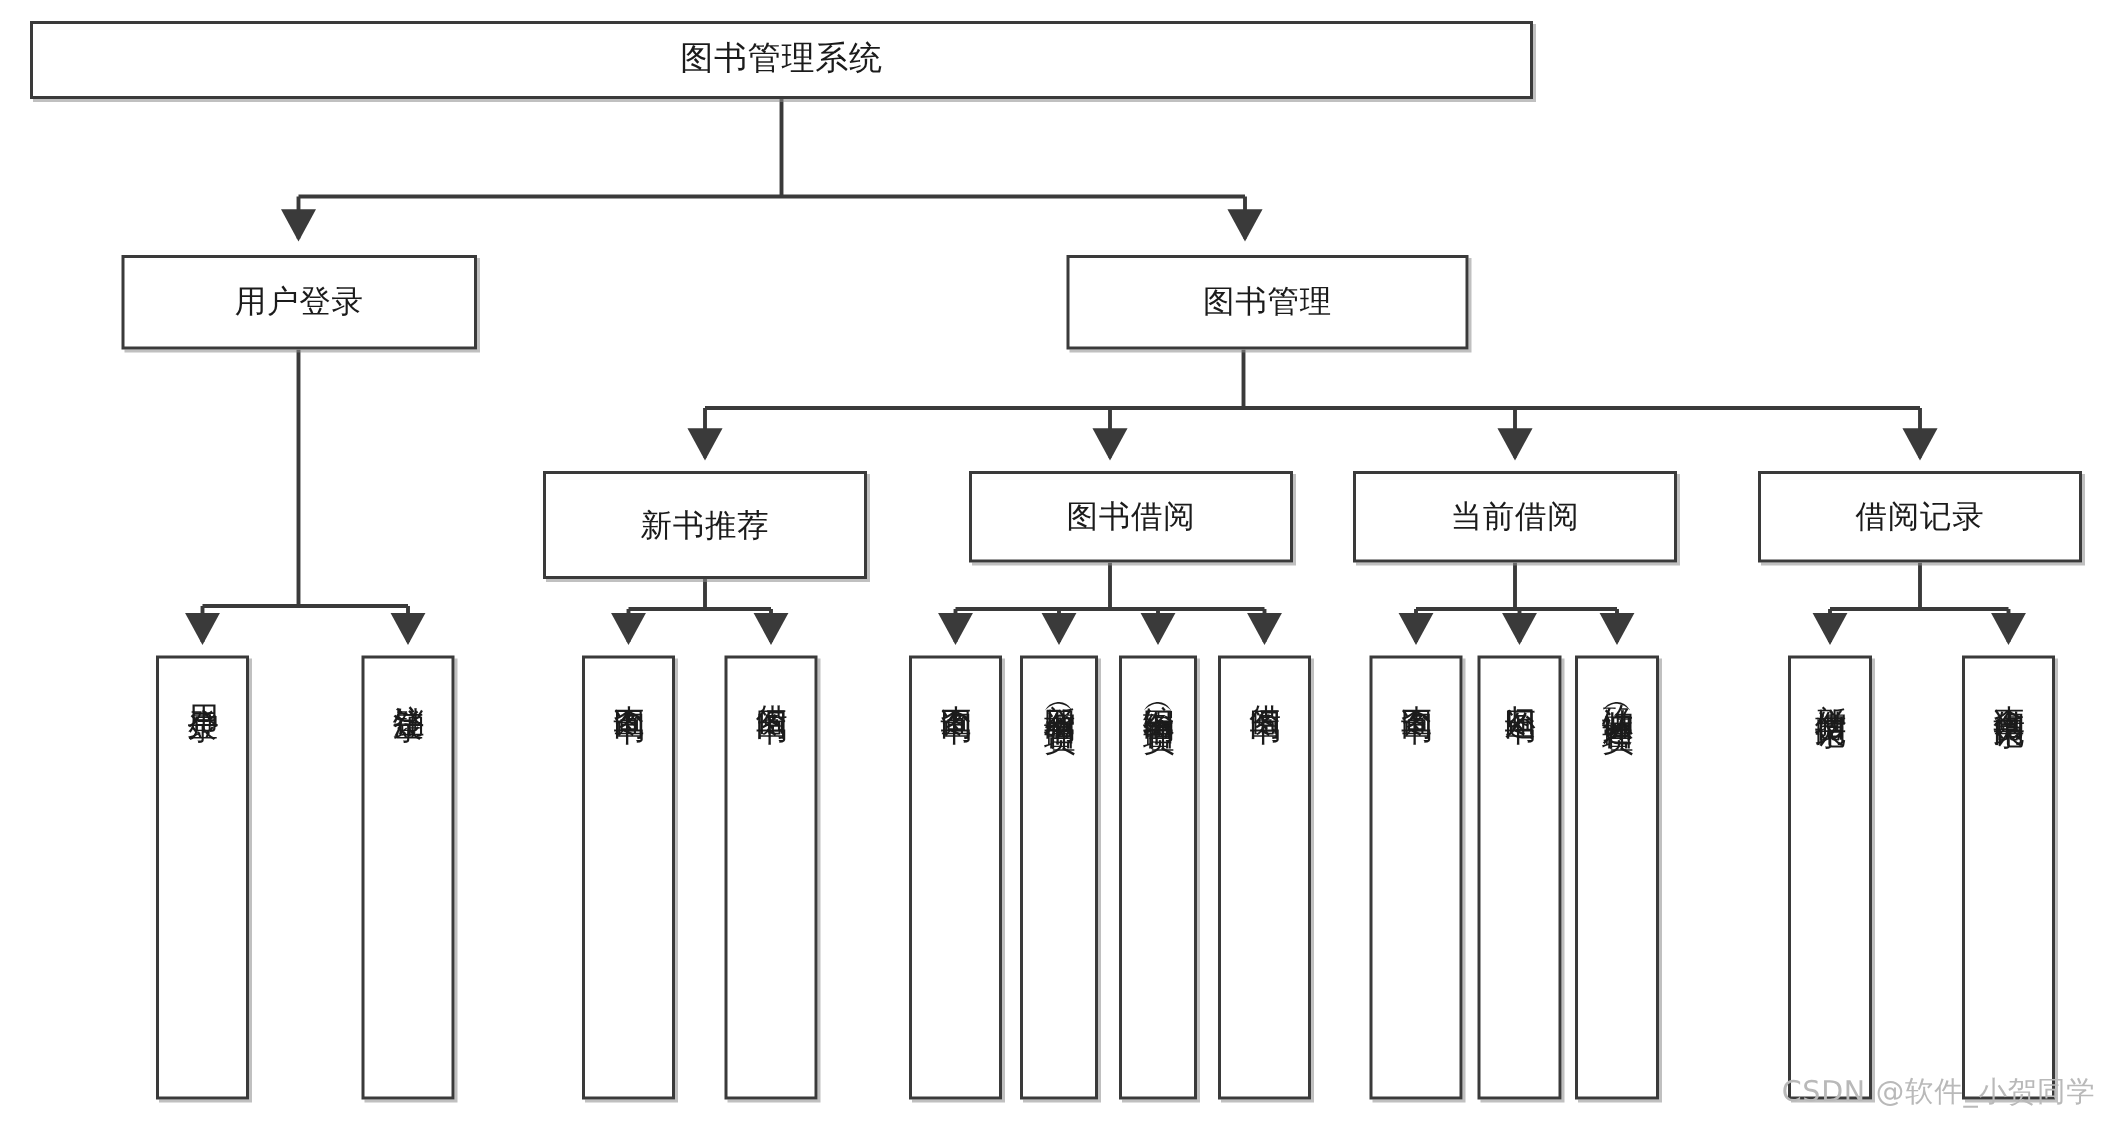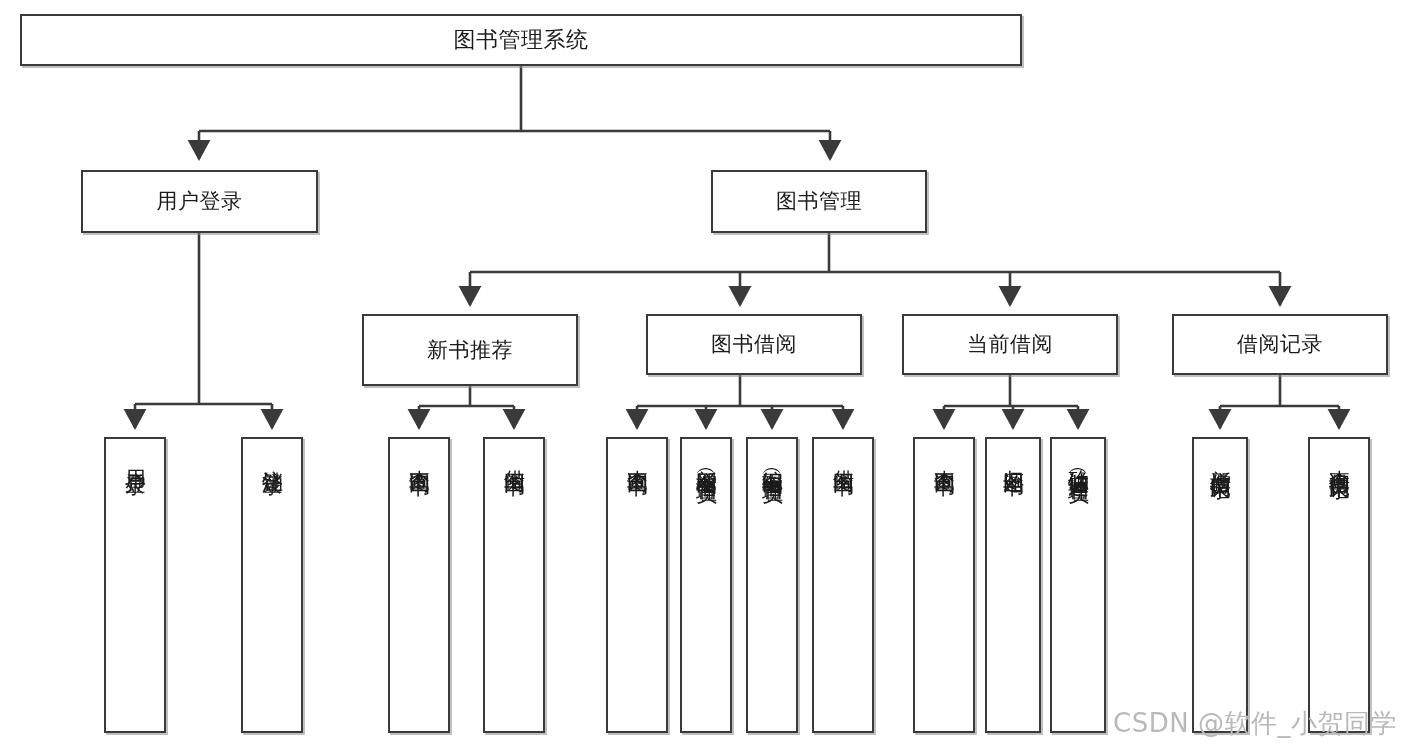--- a/index.html
+++ b/index.html
@@ -59,21 +59,21 @@
     line-height: 1.0;
     font-size: 21px;
     max-height: 272px;
   }
   .node.root .node-label { font-size: 22px; }
 
   .watermark {
     position: absolute;
     right: 8px;
     bottom: 6px;
-    font-size: 26px;
+    font-size: 19px;
     color: #b9b9b9;
     letter-spacing: 0.5px;
     white-space: nowrap;
     z-index: 5;
     font-family: "DejaVu Sans", "Liberation Sans", sans-serif;
   }
 </style>
 </head>
 <body>
 
@@ -129,21 +129,21 @@
     </g>
   </svg>
 
   <div class="node root" style="left:20px; top:14px; width:1002px; height:52px;">
     <span class="node-label">图书管理系统</span>
   </div>
 
   <div class="node" style="left:81px; top:170px; width:237px; height:63px;">
     <span class="node-label">用户登录</span>
   </div>
-  <div class="node" style="left:711px; top:170px; width:216px; height:63px;">
+  <div class="node" style="left:711px; top:170px; width:268px; height:63px;">
     <span class="node-label">图书管理</span>
   </div>
 
   <div class="node" style="left:362px; top:314px; width:216px; height:72px;">
     <span class="node-label">新书推荐</span>
   </div>
   <div class="node" style="left:646px; top:314px; width:216px; height:61px;">
     <span class="node-label">图书借阅</span>
   </div>
   <div class="node" style="left:902px; top:314px; width:216px; height:61px;">

